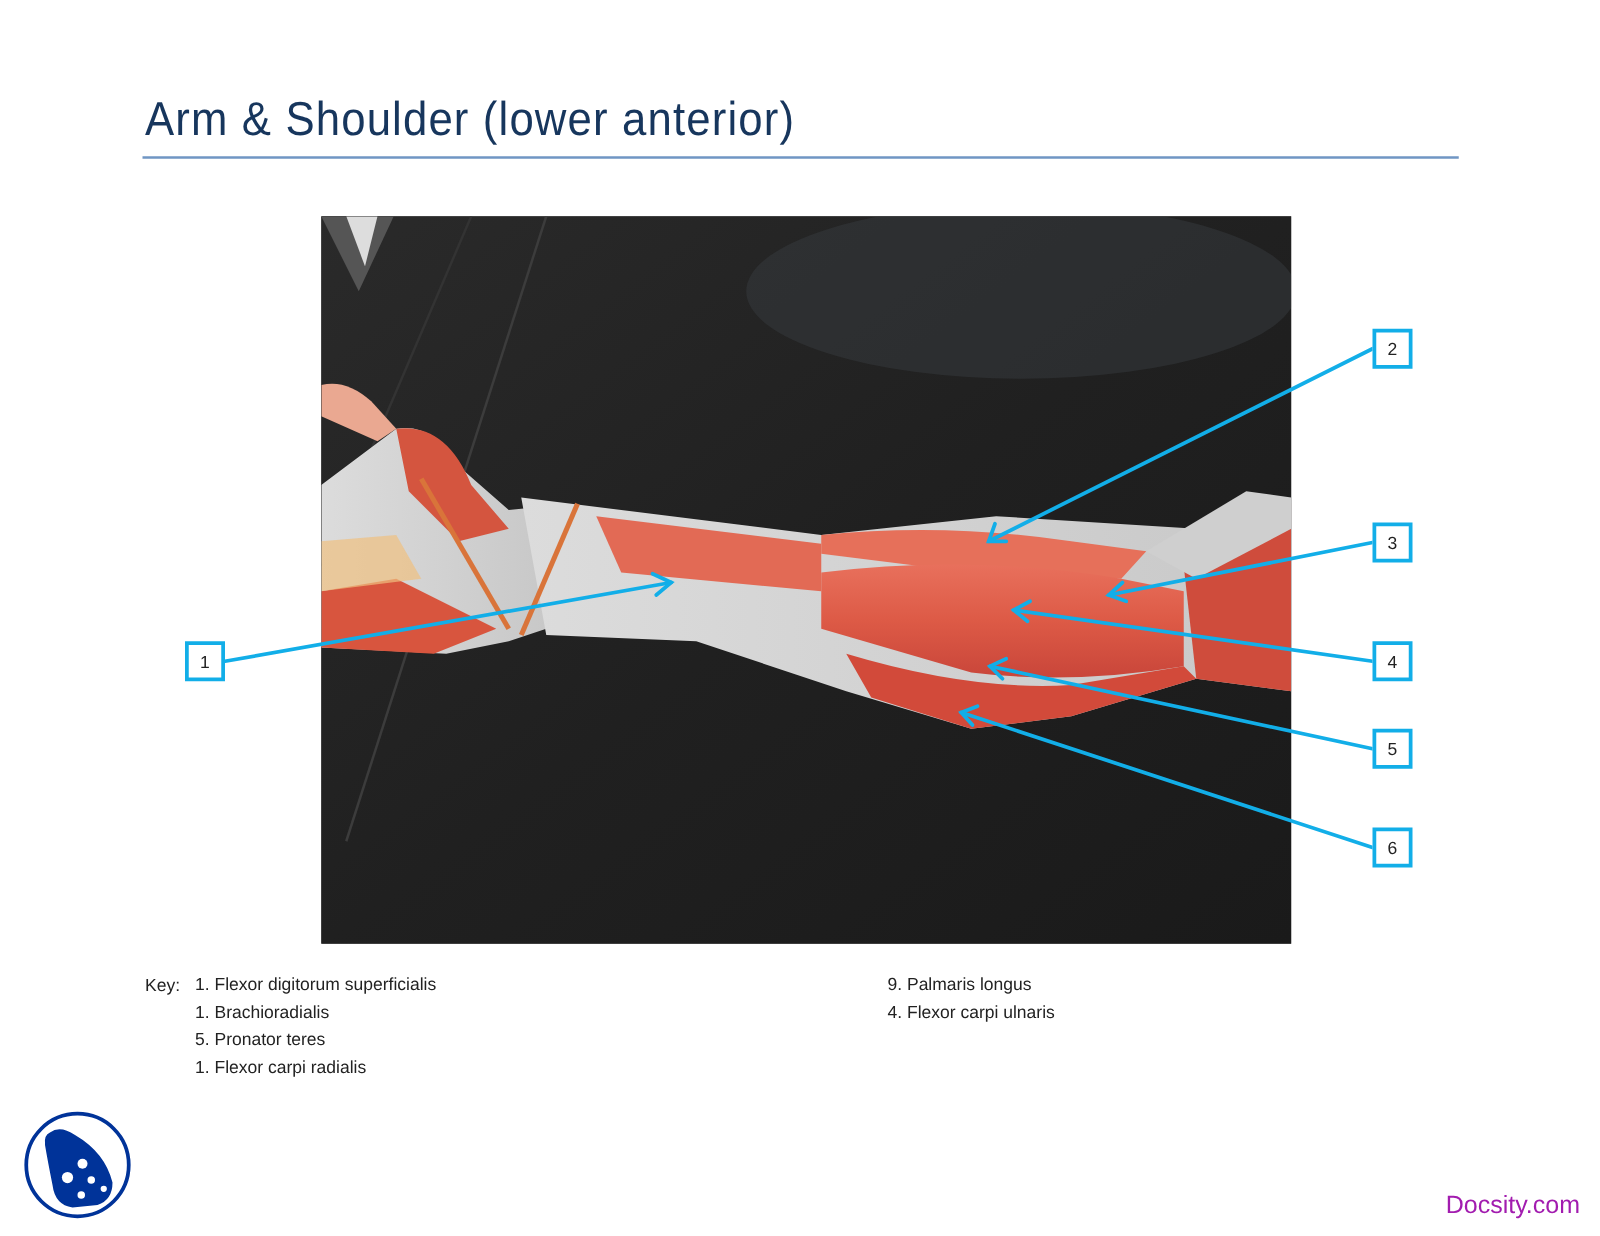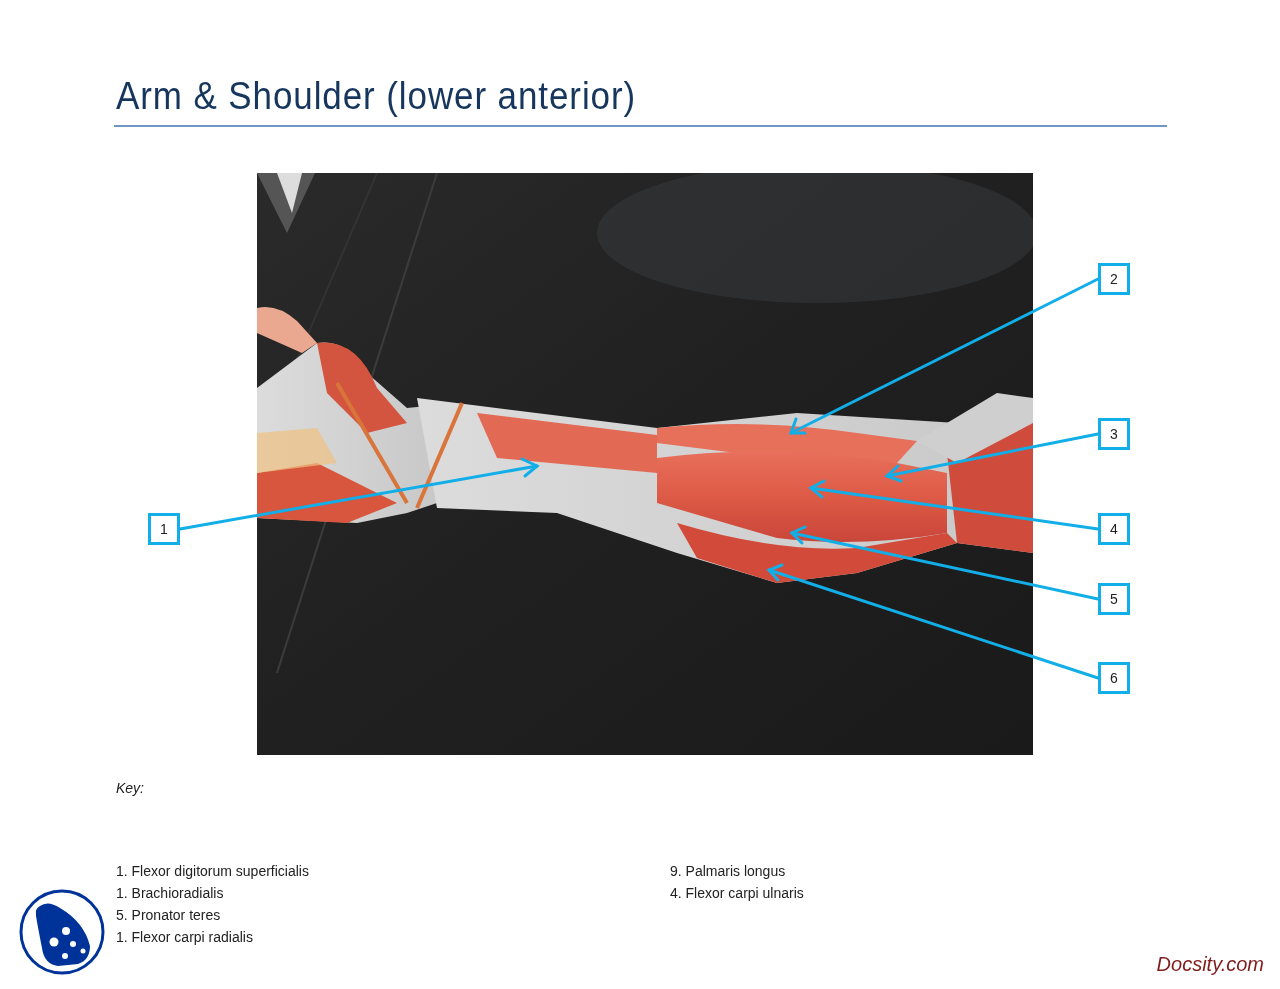--- a/index.html
+++ b/index.html
@@ -20,28 +20,27 @@
     position: absolute; left: 257px; top: 173px; width: 776px; height: 582px;
     background: #1e1e1e; overflow: hidden;
   }
   .overlay { position: absolute; left: 0; top: 0; width: 1280px; height: 989px; pointer-events: none; }
   .callout {
     position: absolute; width: 32px; height: 32px; box-sizing: border-box;
     border: 3px solid #12aee8; background: #ffffff;
     display: flex; align-items: center; justify-content: center;
     font-size: 14px; color: #222; font-family: "Liberation Sans", sans-serif;
   }
-  .key-title { position: absolute; left: 116px; top: 780px; font-size: 14px; color: #222; font-style: italic; }
-  .key-col { position: absolute; top: 860px; font-size: 14px; color: #222; line-height: 22px; }
+  .key-title { position: absolute; left: 116px; top: 780px; font-size: 14px; color: #222; }
+  .key-col { position: absolute; top: 776px; font-size: 14px; color: #222; line-height: 22px; margin-left: 40px; }
   .key-col div { white-space: nowrap; }
   .logo { position: absolute; left: 18px; top: 888px; width: 88px; height: 88px; }
   .brand {
-    position: absolute; right: 16px; top: 953px; font-size: 20px; color: #7f1d1d;
+    position: absolute; right: 16px; top: 953px; font-size: 20px; color: #a21caf;
     font-family: "Liberation Sans", sans-serif;
-    font-style: italic;
   }
 </style>
 </head>
 <body>
 
 <div class="title">Arm &amp; Shoulder (lower anterior)</div>
 <div class="title-rule"></div>
 
 <div class="photo">
   <svg width="776" height="582" viewBox="0 0 776 582" xmlns="http://www.w3.org/2000/svg">

